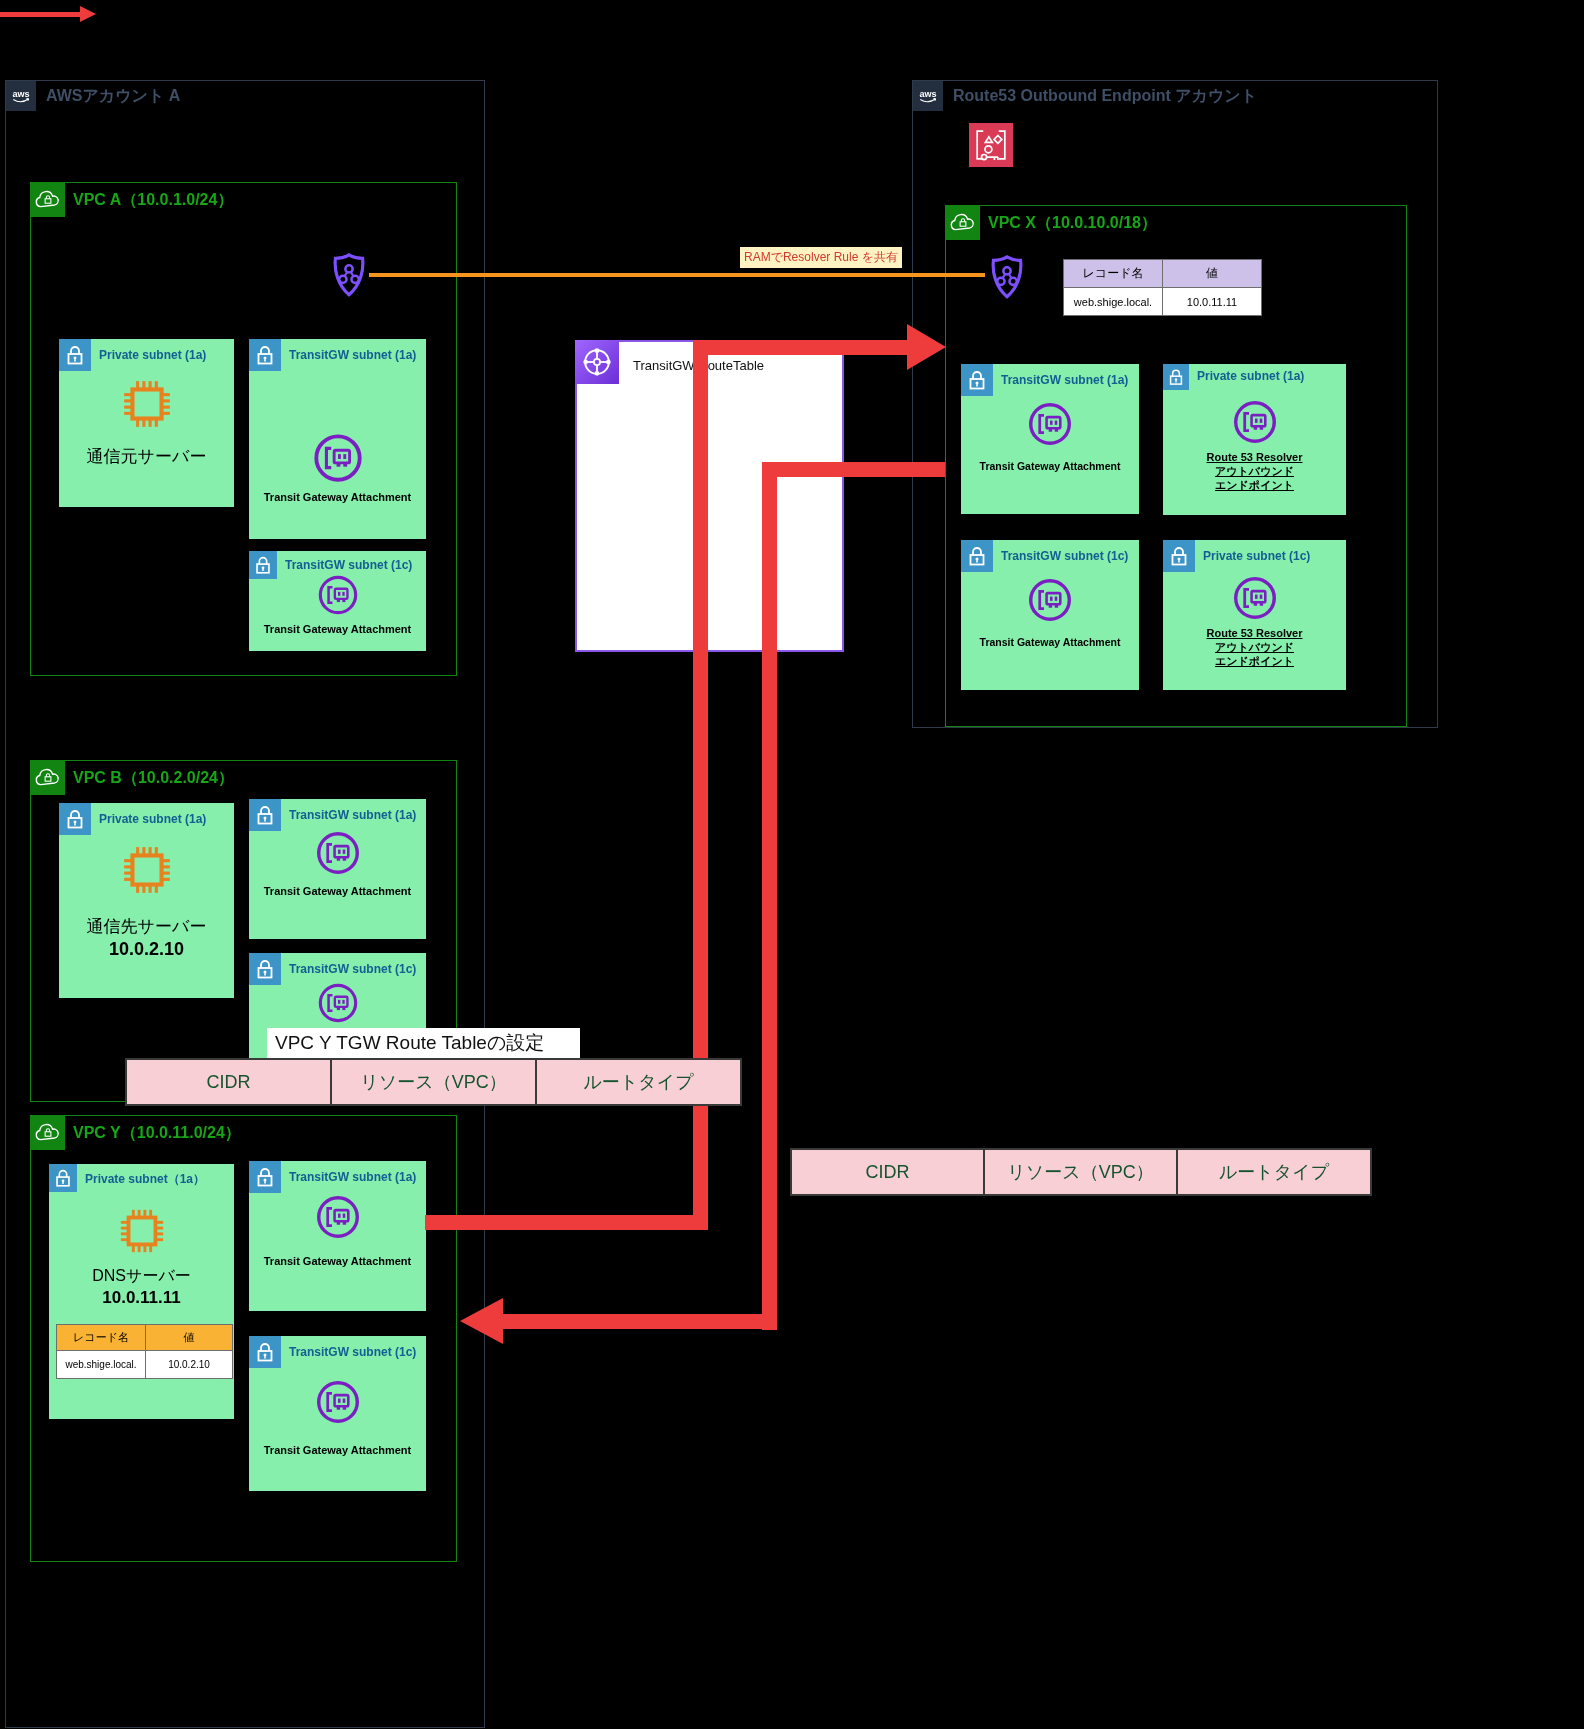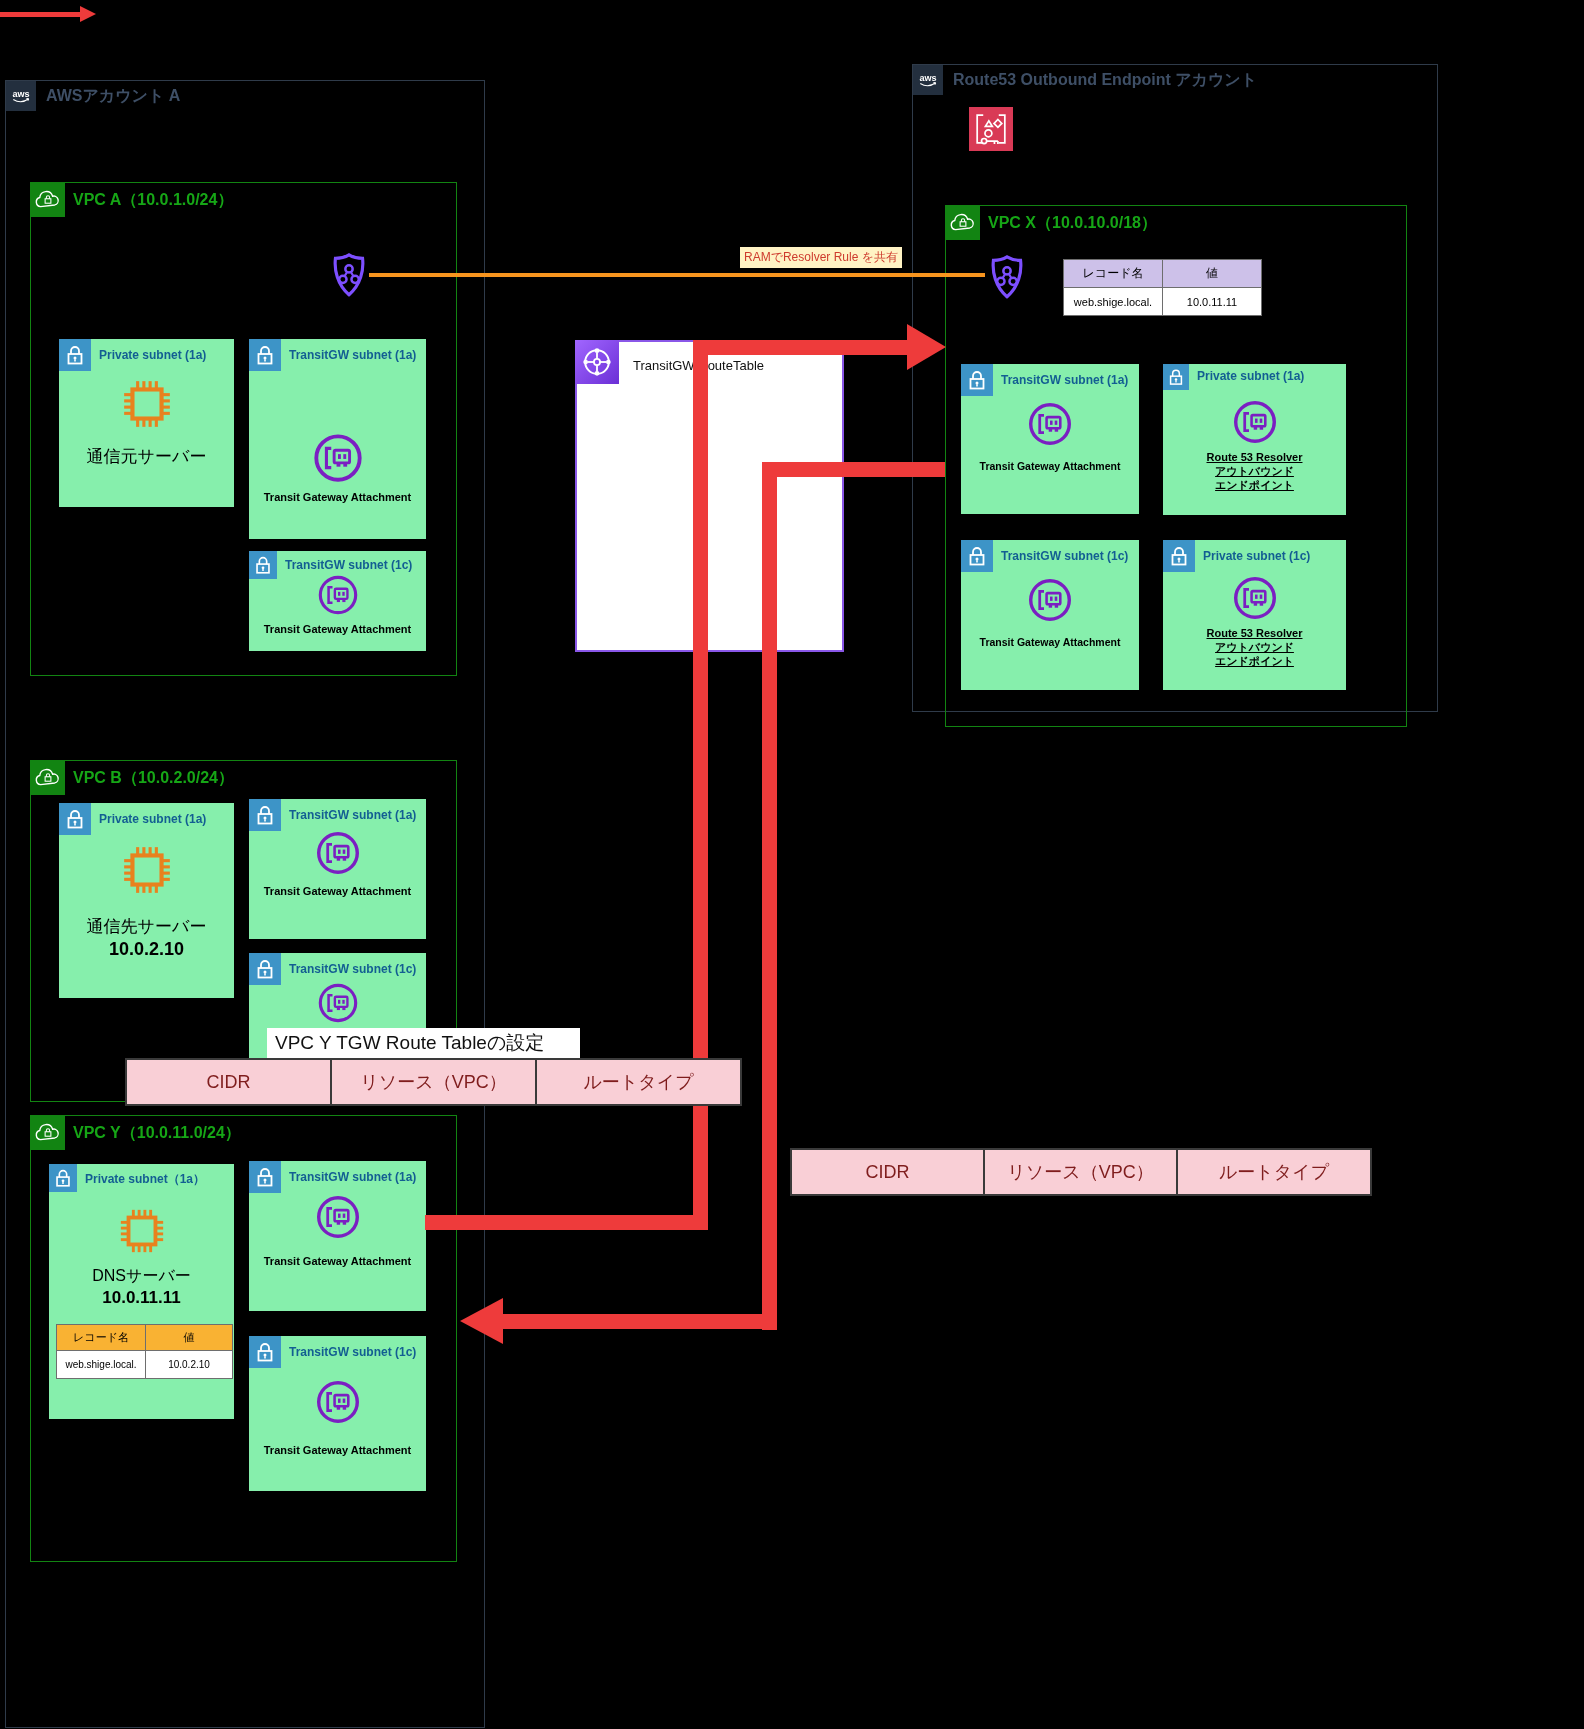--- a/index.html
+++ b/index.html
@@ -35,21 +35,21 @@
   .redline{position:absolute;background:#EE3B3B;z-index:3;}
   .arr-r{position:absolute;width:0;height:0;border-top:23px solid transparent;border-bottom:23px solid transparent;
          border-left:39px solid #EE3B3B;z-index:3;}
   .arr-l{position:absolute;width:0;height:0;border-top:23px solid transparent;border-bottom:23px solid transparent;
          border-right:43px solid #EE3B3B;z-index:3;}
   .orangeline{position:absolute;height:4px;background:#F7941E;z-index:3;}
   .ram-note{position:absolute;background:#FFF3C4;color:#CE3B2E;font-size:12px;line-height:21px;
             text-align:center;z-index:4;white-space:nowrap;padding:0 4px;}
   
   .dtable{position:absolute;border-collapse:collapse;z-index:5;background:#fff;}
-  .dtable td{border:2px solid #3A3A3A;text-align:center;color:#7f1d1d;background:#fff;}
+  .dtable td{border:2px solid #3A3A3A;text-align:center;color:#14532d;background:#fff;}
   .dtable .hd td{background:#F9CFD6;}
   .t-big td{font-size:18px;height:42px;}
   .t-title{position:absolute;background:#fff;color:#111;font-size:19px;line-height:30px;padding-left:8px;z-index:5;white-space:nowrap;}
   .rec{position:absolute;border-collapse:collapse;z-index:4;background:#fff;}
   .rec td{border:1px solid #6E6E6E;text-align:center;color:#000;background:#fff;}
   .rec-x .hd td{background:#CDC1E9;font-size:12px;height:25px;}
   .rec-x td{font-size:11px;height:25px;}
   .rec-y .hd td{background:#F9B233;font-size:11px;height:23px;}
   .rec-y td{font-size:10px;height:25px;}
   .ip-label{position:absolute;left:0;right:0;text-align:center;color:#000;font-size:18px;font-weight:bold;}
@@ -147,21 +147,21 @@
 
 <div class="acct" style="left:5px;top:80px;width:478px;height:1646px;">
   <div class="acct-badge">
         <svg width="28" height="20">
           <use href="#icon-aws"></use>
         </svg>
       </div>
   <div class="acct-title">AWSアカウント A</div>
 </div>
 
-<div class="acct" style="left:912px;top:64px;width:524px;height:646px;">
+<div class="acct" style="left:912px;top:80px;width:524px;height:646px;">
   <div class="acct-badge">
         <svg width="28" height="20">
           <use href="#icon-aws"></use>
         </svg>
       </div>
   <div class="acct-title">Route53 Outbound Endpoint アカウント</div>
   <div class="abs" style="left:56px;top:42px;width:44px;height:44px;background:#D93A56;display:flex;align-items:center;justify-content:center;">
     <svg width="38" height="38">
           <use href="#icon-ram"></use>
         </svg>

